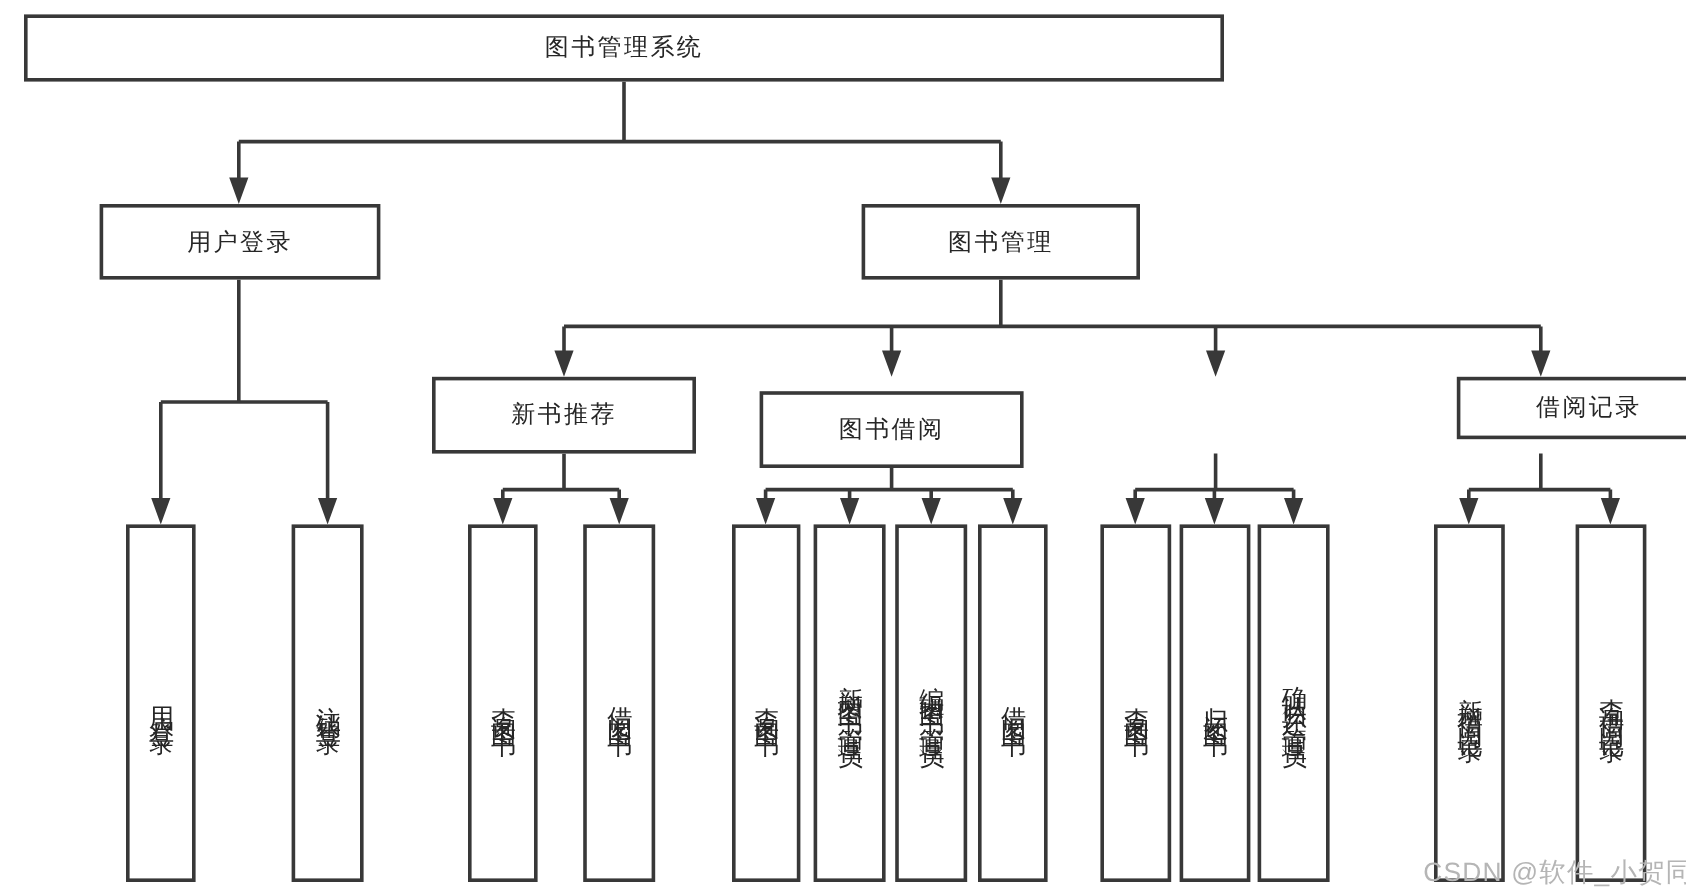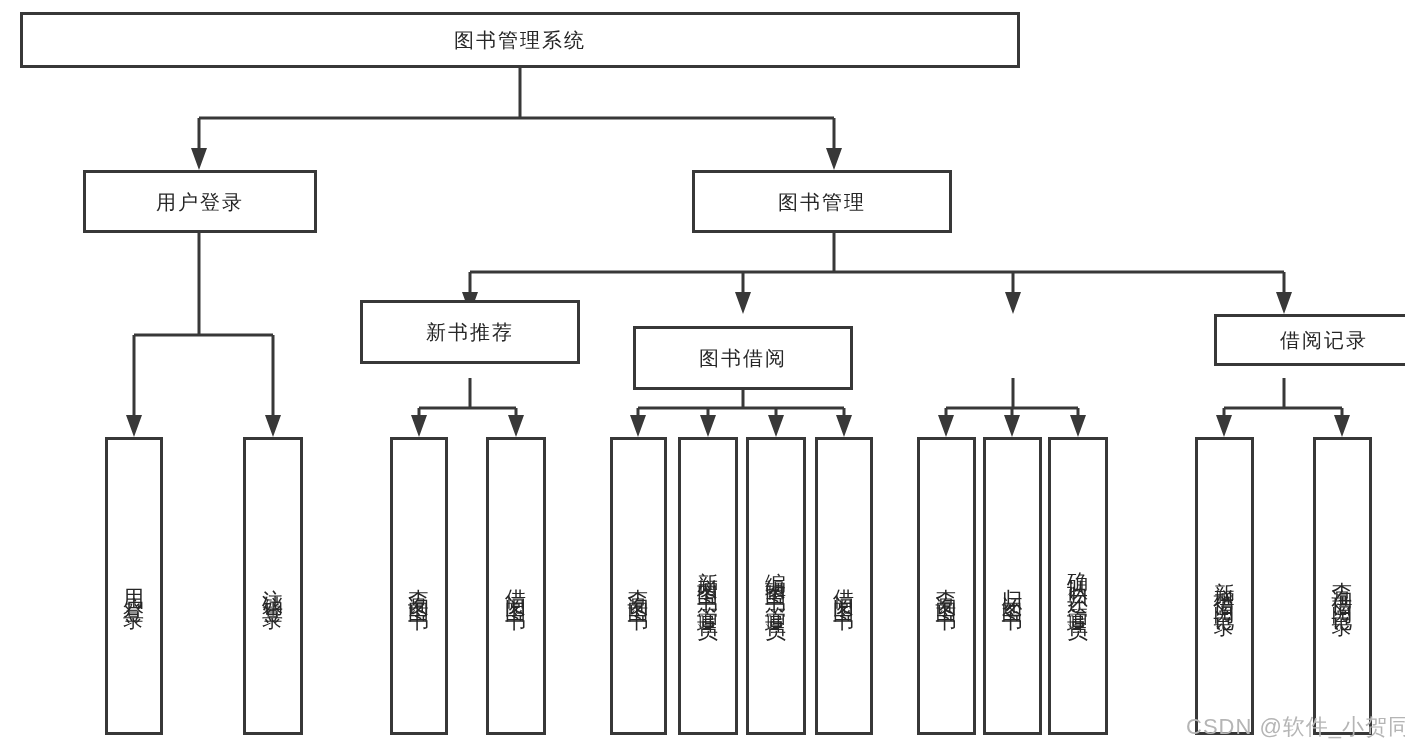--- a/index.html
+++ b/index.html
@@ -56,23 +56,23 @@
       M126 415 H142 L134 437 Z M265 415 H281 L273 437 Z
       M411 415 H427 L419 437 Z M508 415 H524 L516 437 Z
       M630 415 H646 L638 437 Z M700 415 H716 L708 437 Z M768 415 H784 L776 437 Z M836 415 H852 L844 437 Z
       M938 415 H954 L946 437 Z M1004 415 H1020 L1012 437 Z M1070 415 H1086 L1078 437 Z
       M1216 415 H1232 L1224 437 Z M1334 415 H1350 L1342 437 Z"></path>
   </svg>
 
   <div class="box" style="left:20px;top:12px;width:1000px;height:56px">图书管理系统</div>
 
   <div class="box" style="left:83px;top:170px;width:234px;height:63px">用户登录</div>
-  <div class="box" style="left:692px;top:170px;width:260px;height:63px">图书管理</div>
+  <div class="box" style="left:718px;top:170px;width:232px;height:63px">图书管理</div>
 
-  <div class="box" style="left:360px;top:300px;width:220px;height:64px">新书推荐</div>
+  <div class="box" style="left:360px;top:314px;width:220px;height:64px">新书推荐</div>
   <div class="box" style="left:633px;top:326px;width:220px;height:64px">图书借阅</div>
   <div class="box" style="left:1214px;top:314px;width:220px;height:52px">借阅记录</div>
 
   <div class="box v" style="left:105px;top:437px;width:58px;height:298px">用户登录</div>
   <div class="box v" style="left:243px;top:437px;width:60px;height:298px">注销登录</div>
 
   <div class="box v" style="left:390px;top:437px;width:58px;height:298px">查询图书</div>
   <div class="box v" style="left:486px;top:437px;width:60px;height:298px">借阅图书</div>
 
   <div class="box v" style="left:610px;top:437px;width:57px;height:298px">查询图书</div>

